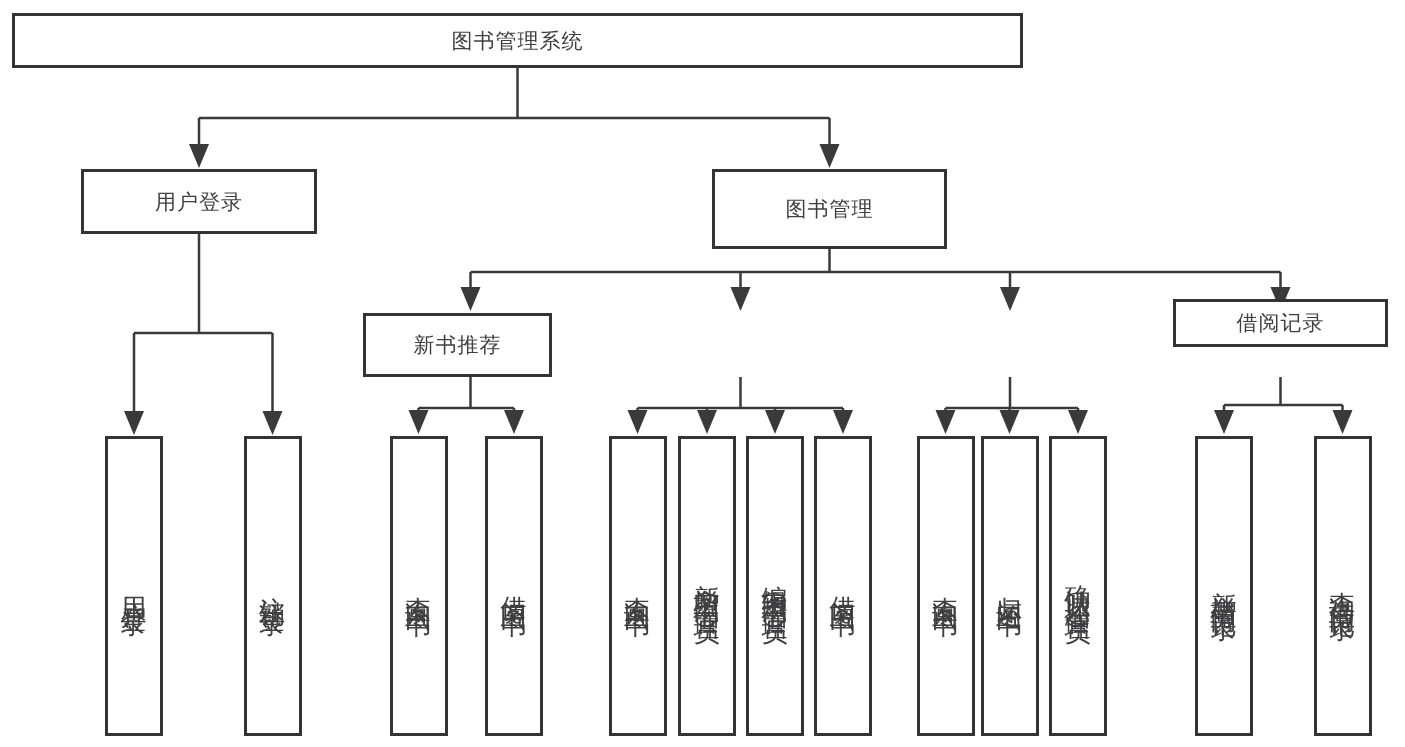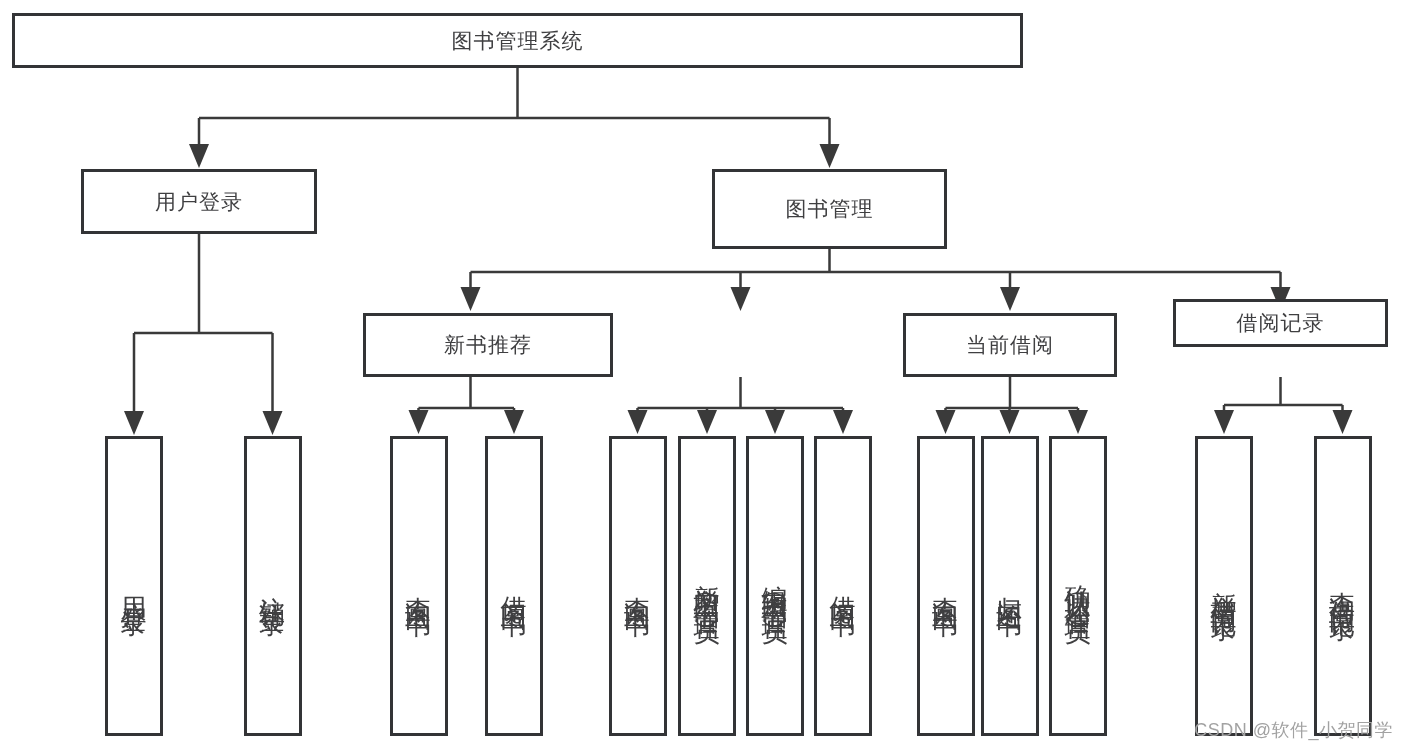--- a/index.html
+++ b/index.html
@@ -69,25 +69,22 @@
     <span>图书管理系统</span>
   </div>
 
   <div class="hnode" style="left:81px;top:169px;width:236px;height:65px;">
     <span>用户登录</span>
   </div>
   <div class="hnode" style="left:712px;top:169px;width:235px;height:80px;">
     <span>图书管理</span>
   </div>
 
-  <div class="hnode" style="left:363px;top:313px;width:250px;height:64px;text-align:right;">
+  <div class="hnode" style="left:363px;top:313px;width:189px;height:64px;text-align:right;">
     <span>新书推荐</span>
-  </div>
-  <div class="hnode" style="left:903px;top:313px;width:214px;height:64px;">
-    <span>当前借阅</span>
   </div>
   <div class="hnode" style="left:1173px;top:299px;width:215px;height:48px;">
     <span>借阅记录</span>
   </div>
 
   <div class="vnode" style="left:105px;">
     <span class="vtxt">用户登录</span>
   </div>
   <div class="vnode" style="left:243.5px;">
     <span class="vtxt">注销登录</span>
@@ -123,14 +120,13 @@
     <span class="vtxt">确认归还（管理员）</span>
   </div>
 
   <div class="vnode" style="left:1195px;">
     <span class="vtxt">新增借阅记录</span>
   </div>
   <div class="vnode" style="left:1313.5px;">
     <span class="vtxt">查询借阅记录</span>
   </div>
 
-  <div class="watermark">CSDN @软件_小贺同学</div>
 </div>
 
 </body></html>

